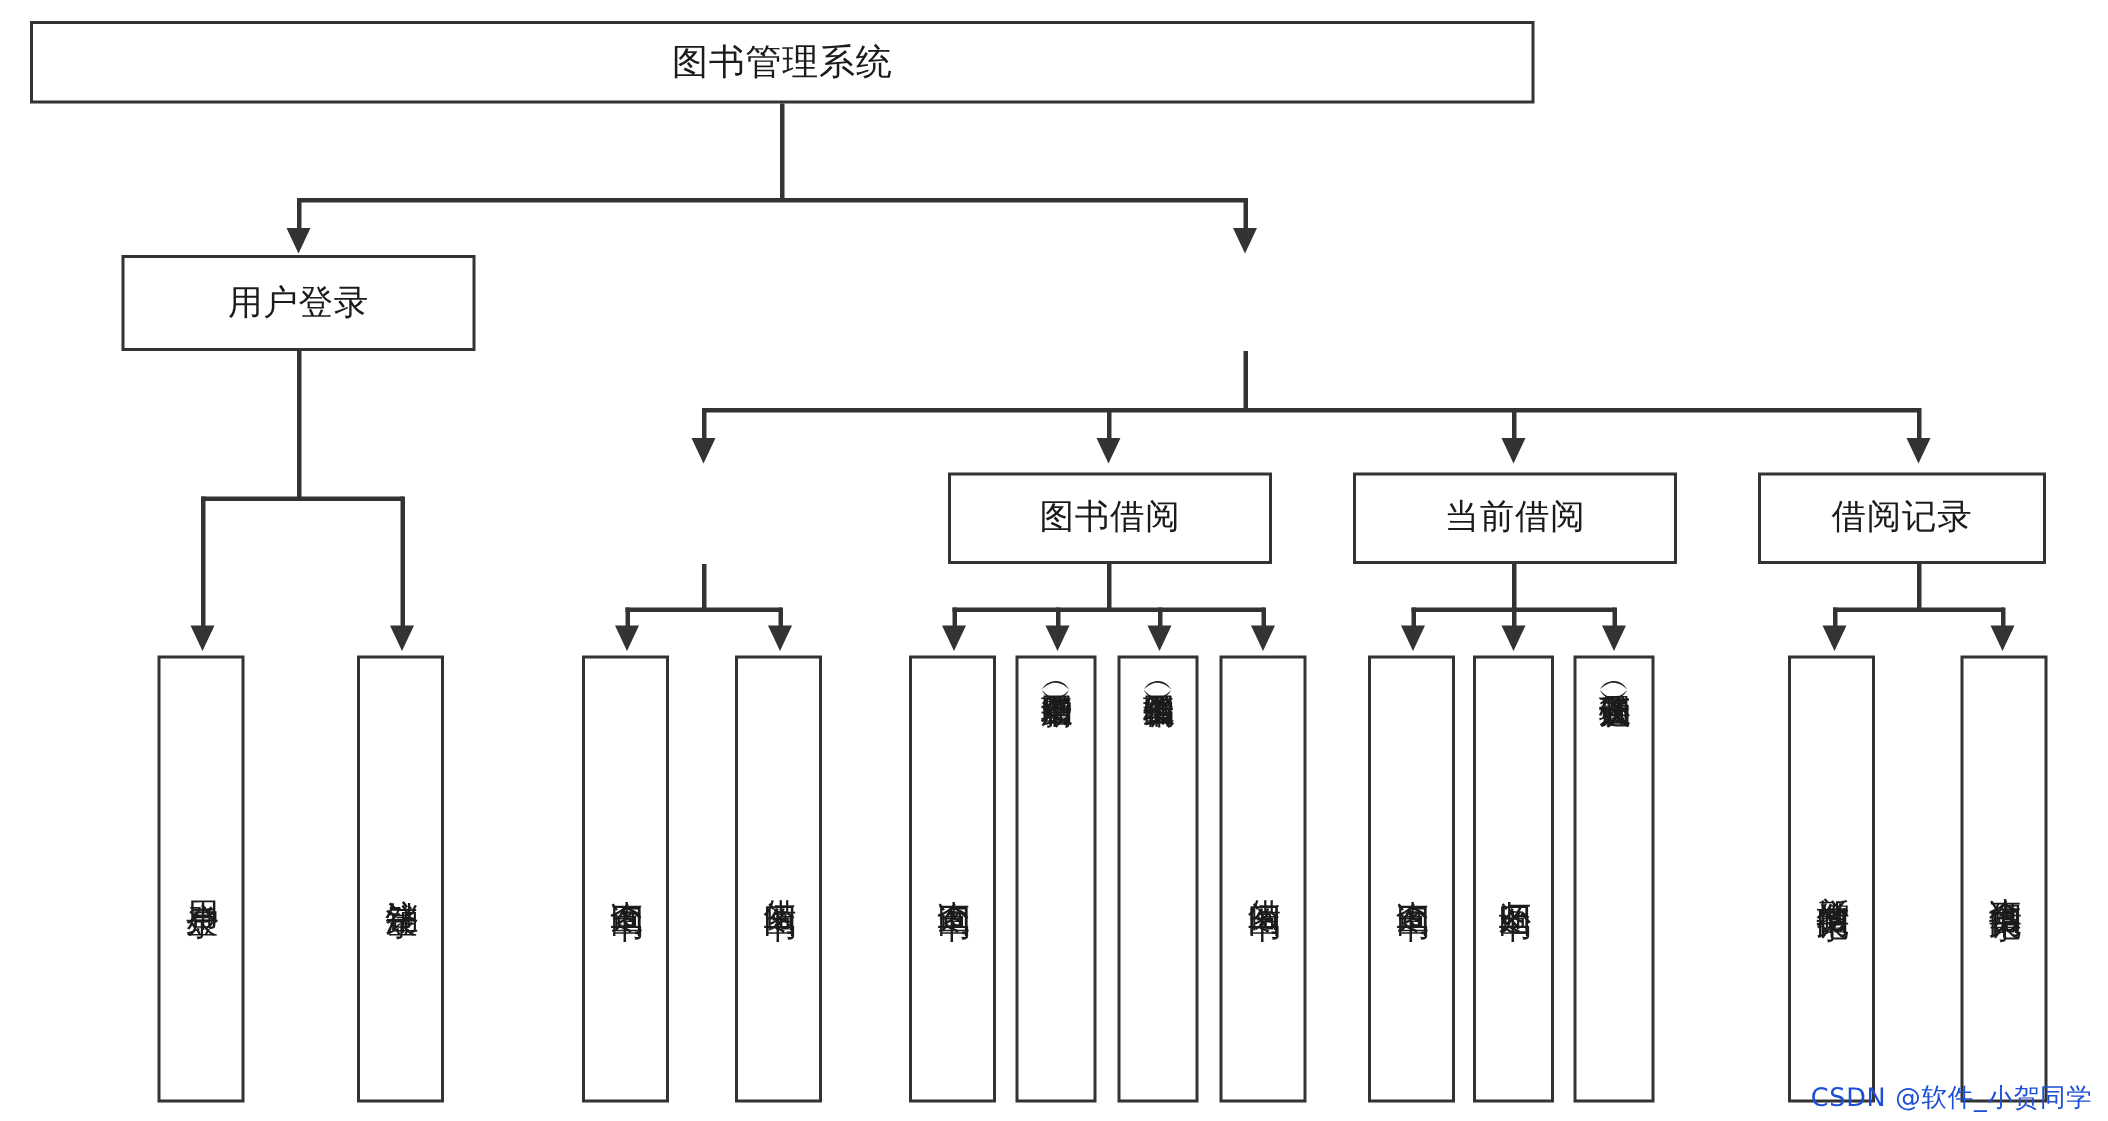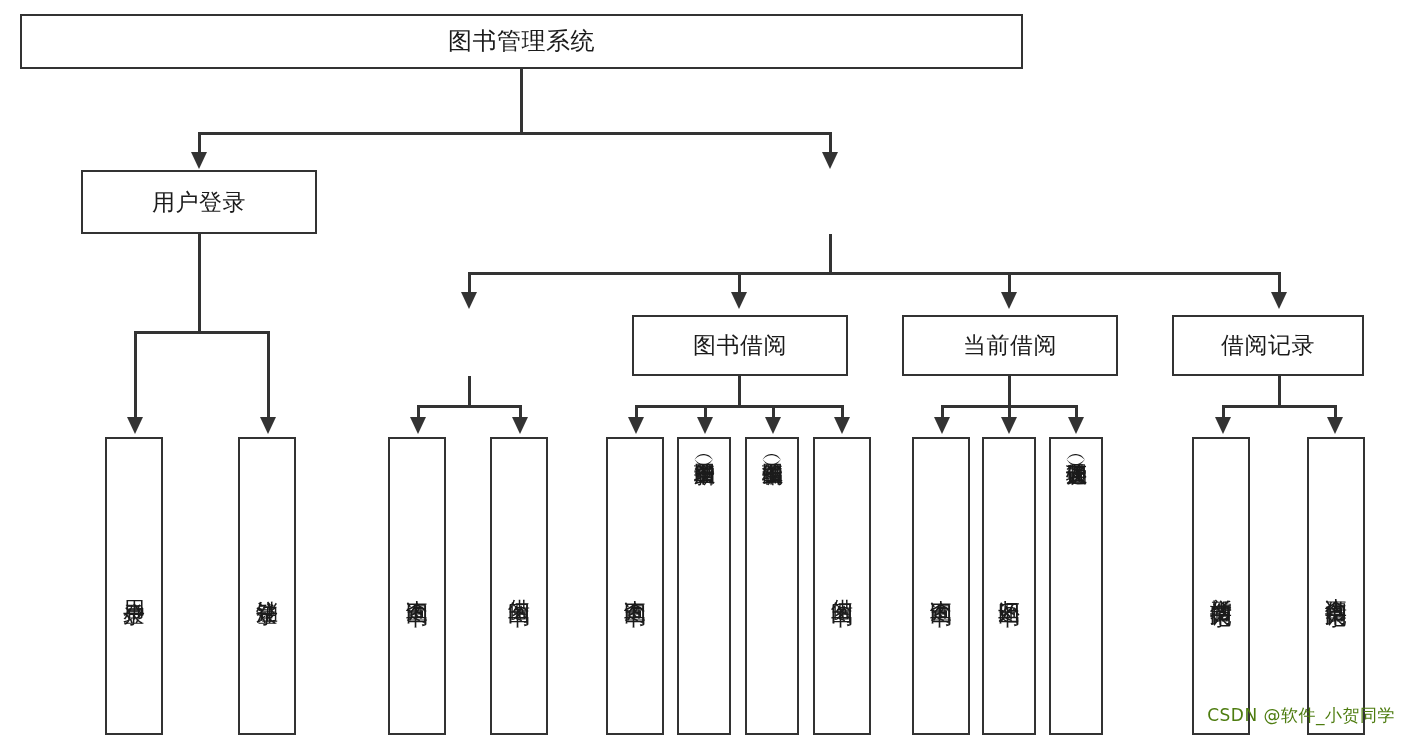--- a/index.html
+++ b/index.html
@@ -79,23 +79,23 @@
     position: absolute;
     width: 0;
     height: 0;
     border-left: 8px solid transparent;
     border-right: 8px solid transparent;
     border-top: 17px solid #333333;
   }
   .watermark {
     position: absolute;
     right: 10px;
-    bottom: 20px;
+    bottom: 4px;
     font-size: 17px;
-    color: #4d7c0f;
+    color: #1d4ed8;
     letter-spacing: 0.5px;
     white-space: nowrap;
   }
 </style>
 </head>
 <body>
 
 <div id="canvas">
 
   <div class="node root horiz" style="left:20px; top:14px; width:1003px; height:55px;">

